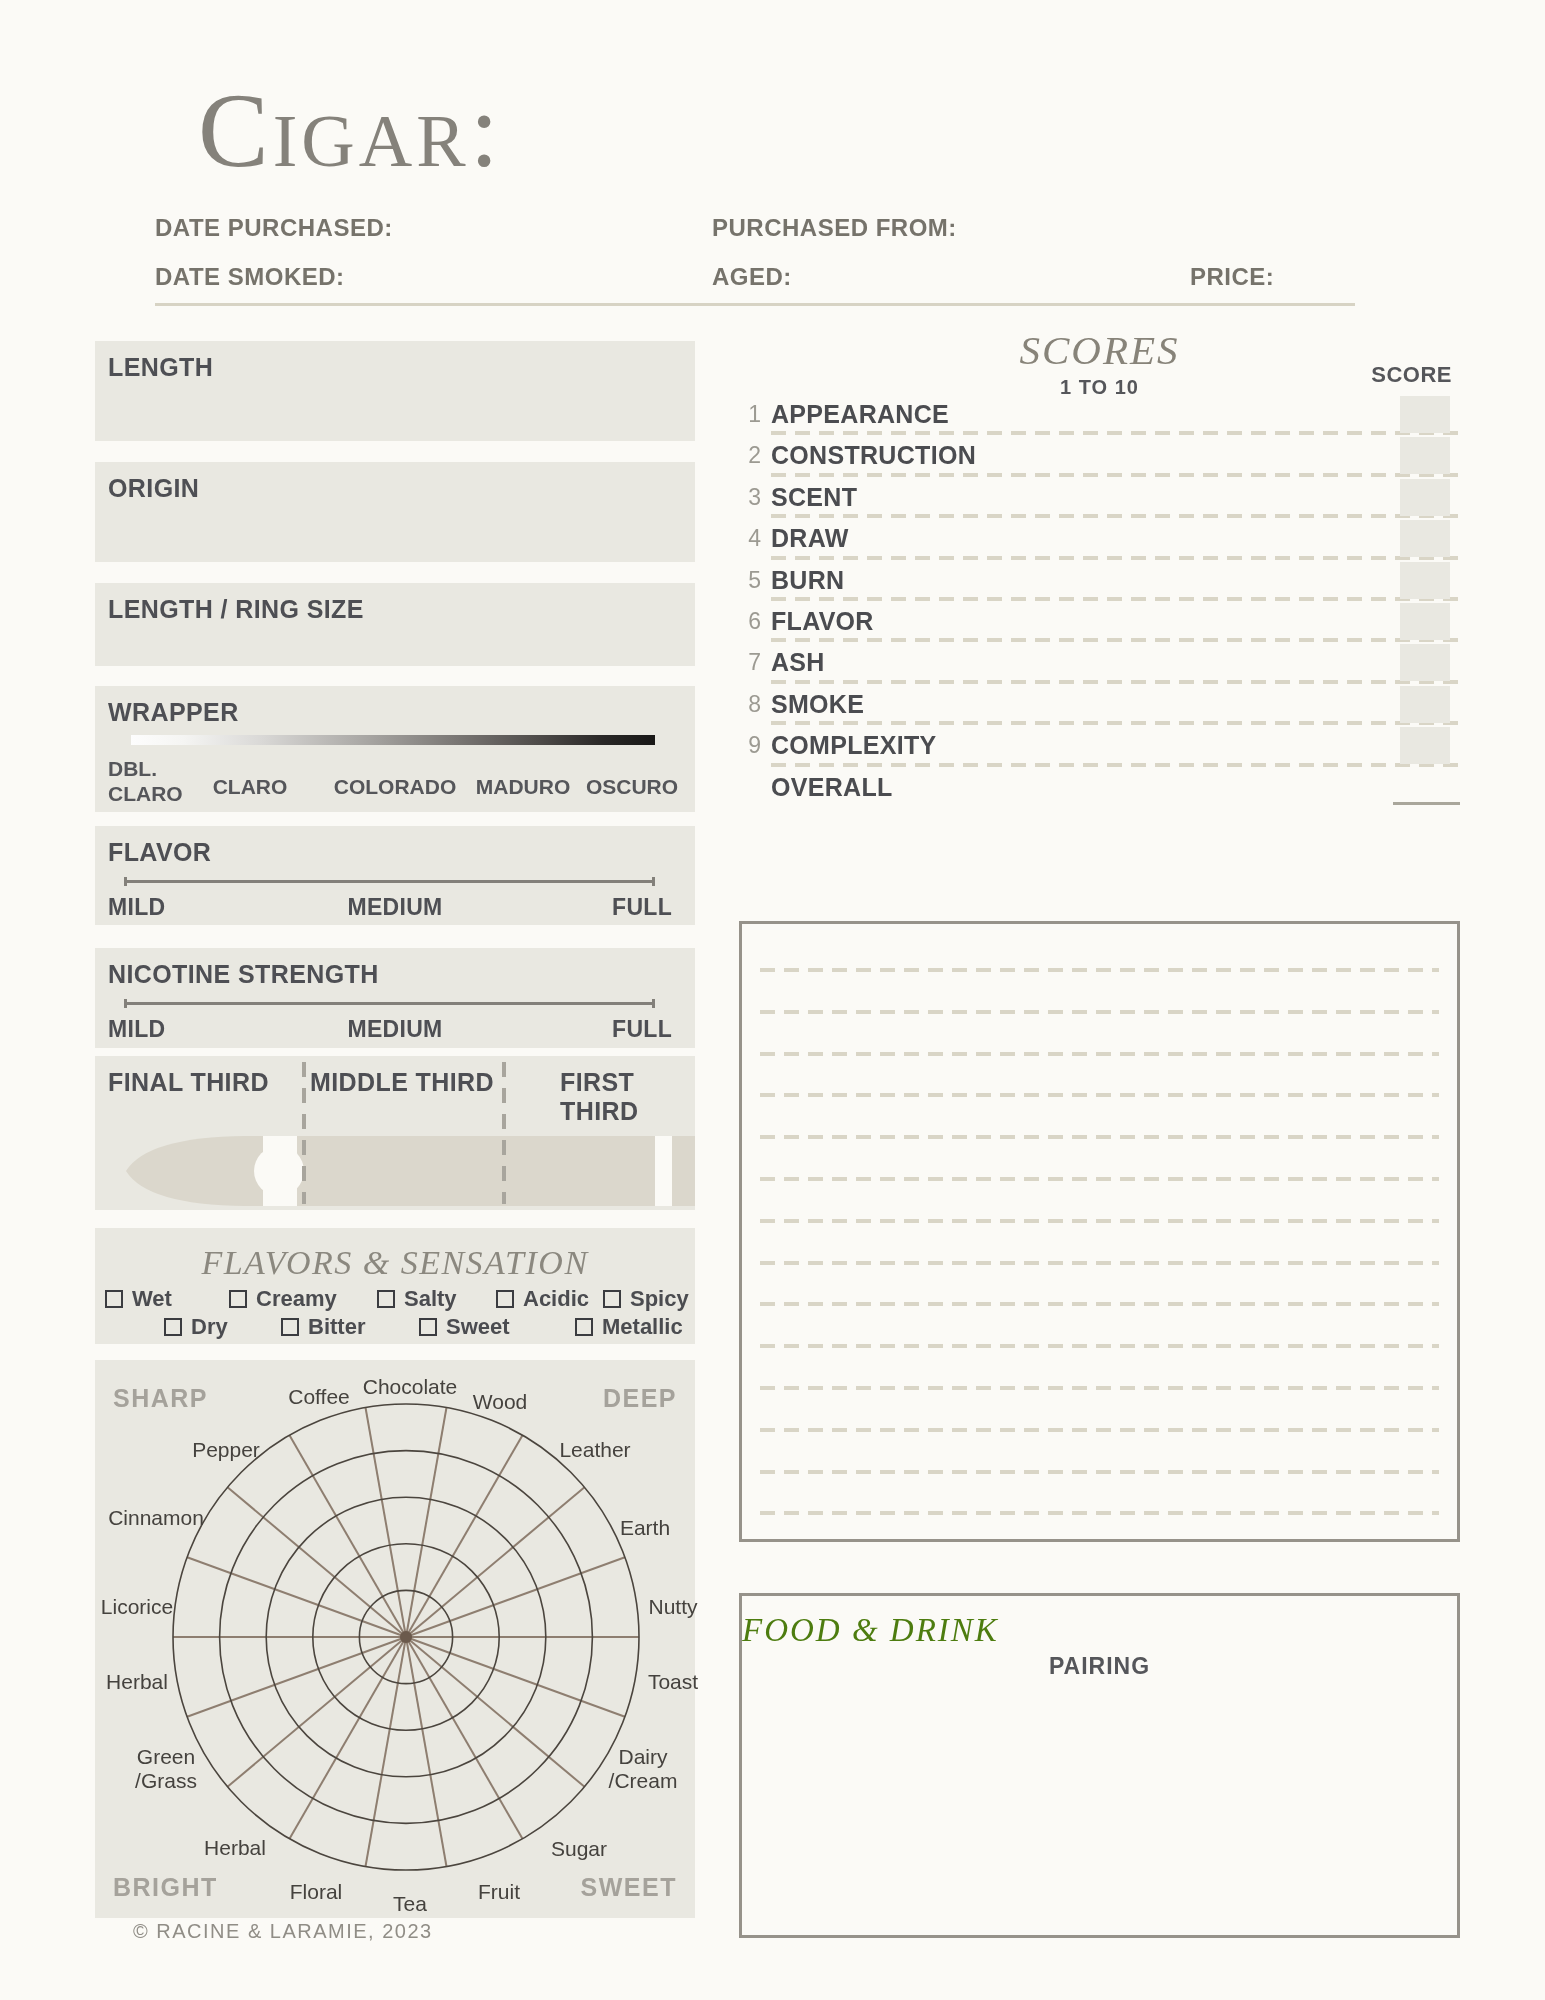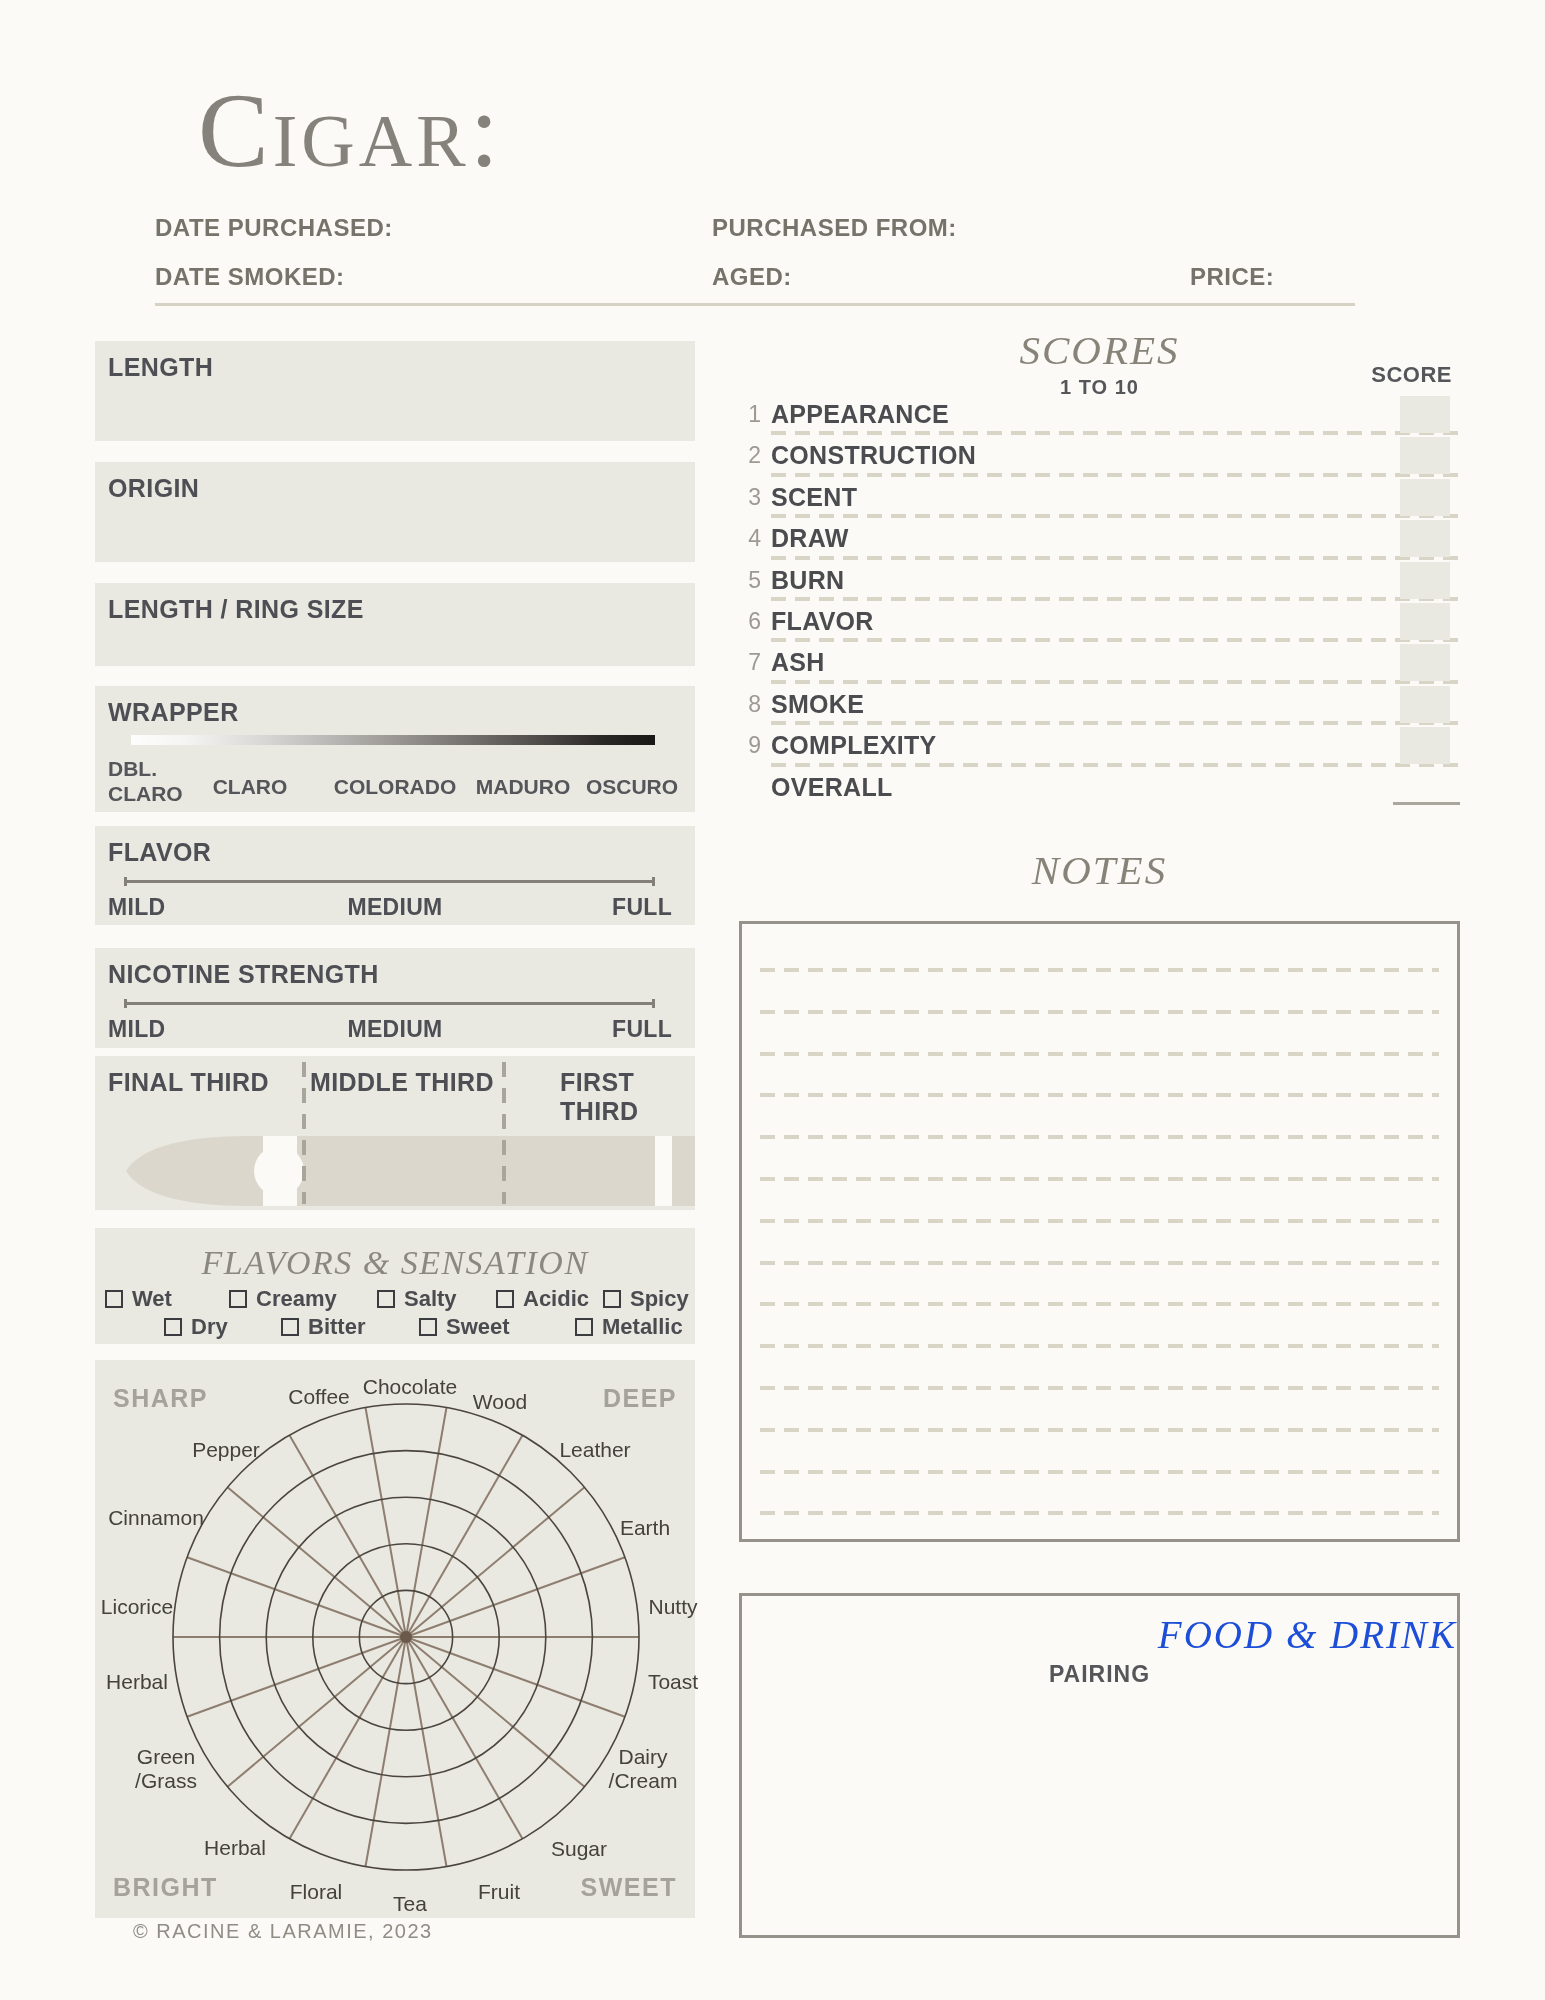--- a/index.html
+++ b/index.html
@@ -92,22 +92,22 @@
     font-family:"Liberation Serif",serif;font-style:italic;font-size:41px;color:#878379;letter-spacing:2px;}
   .notes-box{position:absolute;left:739px;top:921px;width:721px;height:621px;
     border:3px solid #96928a;box-sizing:border-box;background:#fbfaf6;}
   .note-line{height:4px;margin:37.8px 18px 0 18px;
     background:repeating-linear-gradient(90deg,#d9d5c6 0 15px,transparent 15px 24px);}
   .note-line:first-child{margin-top:44px;}
 
   
   .food-box{position:absolute;left:739px;top:1593px;width:721px;height:345px;
     border:3px solid #96928a;box-sizing:border-box;background:#fbfaf6;}
-  .food-title{margin-top:16px;text-align:right;font-family:"Liberation Serif",serif;
-    font-style:italic;font-size:39px;color:#1d4ed8;letter-spacing:2px;}
+  .food-title{margin-top:16px;text-align:left;font-family:"Liberation Serif",serif;
+    font-style:italic;font-size:33px;color:#4d7c0f;letter-spacing:2px;}
   .food-sub{margin-top:4px;text-align:center;font-size:23px;font-weight:600;color:#55565a;letter-spacing:1px;}
 
   .copyright{position:absolute;left:133px;top:1920px;font-size:20px;color:#908d86;letter-spacing:1.5px;}
 </style>
 </head>
 <body>
 
 <div class="page">
 
   <div class="title">Cigar:</div>
@@ -324,21 +324,20 @@
       <span class="slabel">COMPLEXITY</span>
       <span class="dash"></span>
       <span class="sbox"></span>
     </div>
     <div class="orow">
       <span class="slabel">OVERALL</span>
       <span class="oline"></span>
     </div>
   </div>
 
-  <div class="notes-title">NOTES</div>
   <div class="notes-box">
     <div class="note-line"></div>
     <div class="note-line"></div>
     <div class="note-line"></div>
     <div class="note-line"></div>
     <div class="note-line"></div>
     <div class="note-line"></div>
     <div class="note-line"></div>
     <div class="note-line"></div>
     <div class="note-line"></div>

